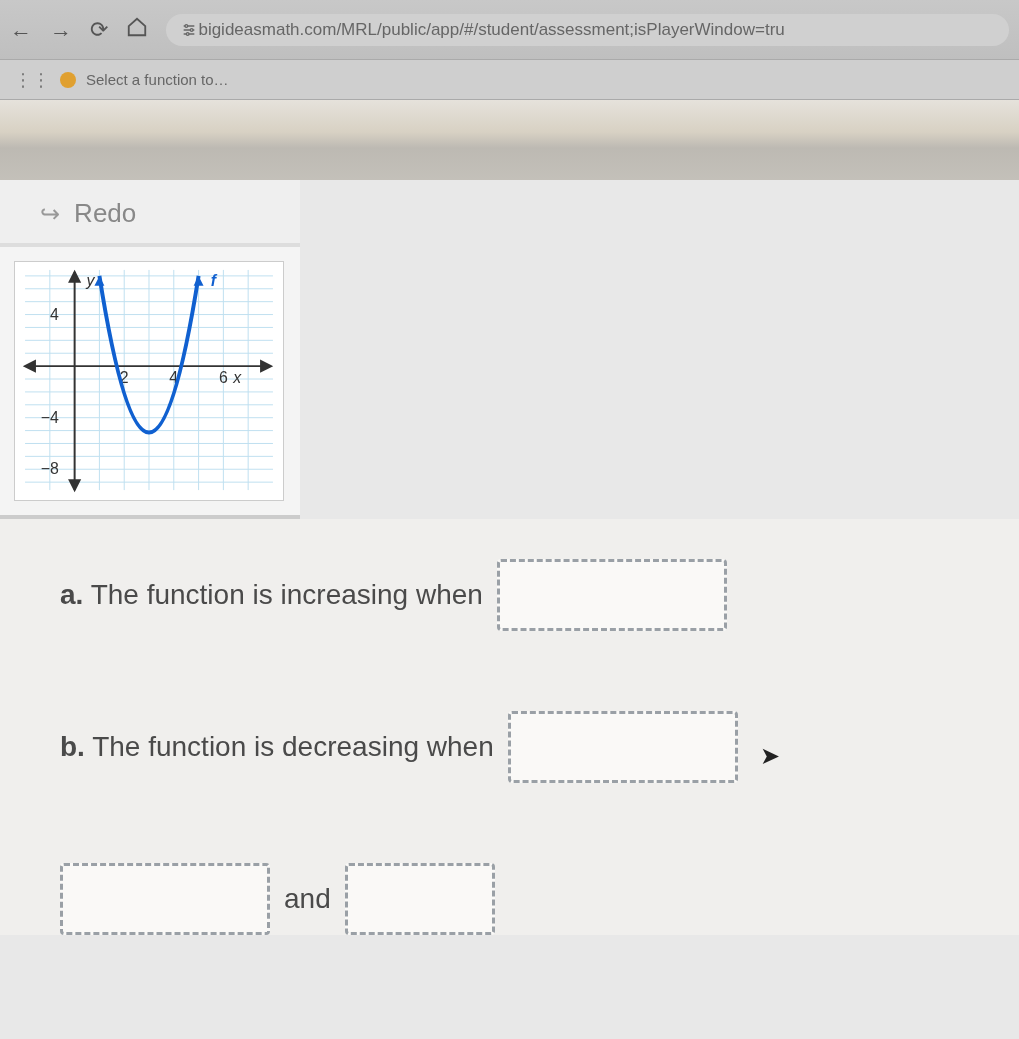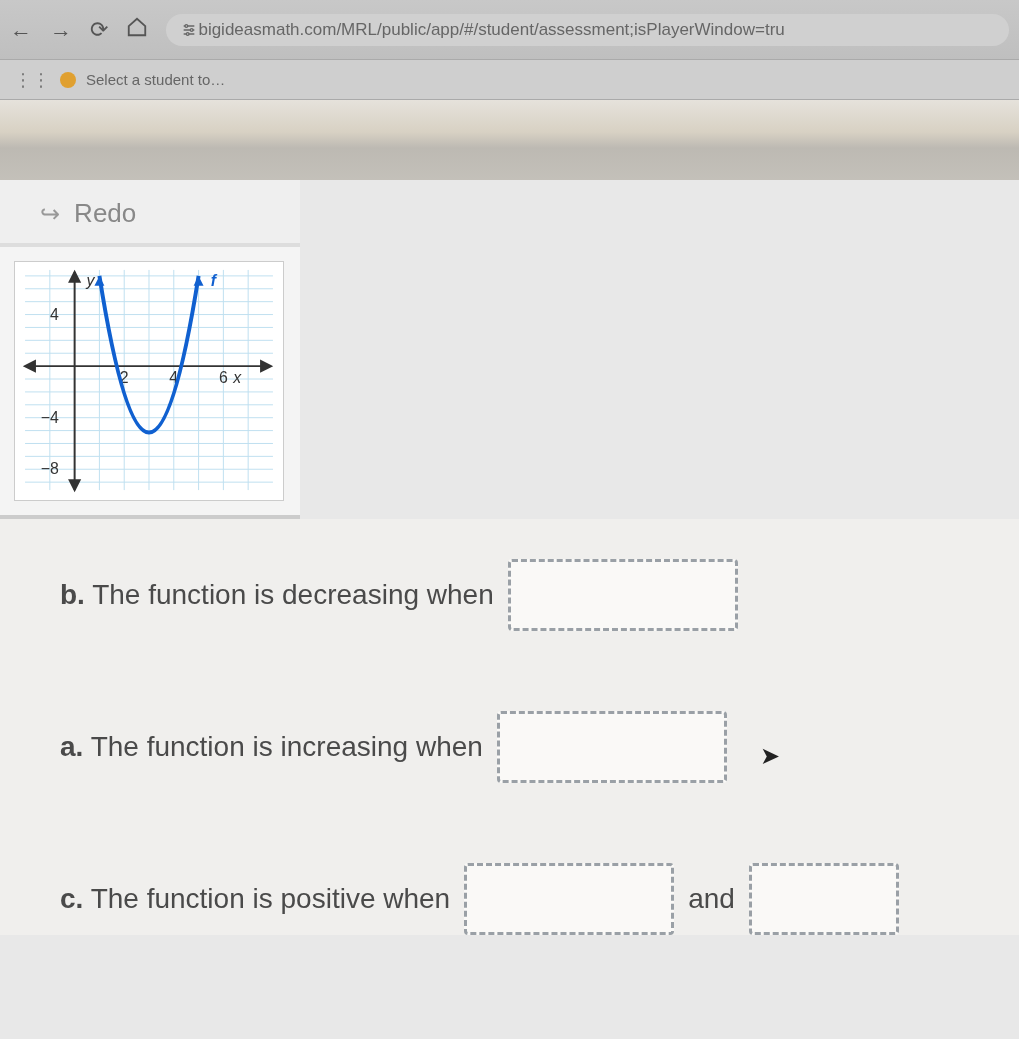--- a/index.html
+++ b/index.html
@@ -143,21 +143,21 @@
           <circle cx="10" cy="18" r="2" fill="#d0d0d0"></circle>
         </svg>
     </span>
     <span>bigideasmath.com/MRL/public/app/#/student/assessment;isPlayerWindow=tru</span>
   </div>
 </div>
 
 <div class="bookmark-bar">
   <span style="font-size:18px;color:#777;">⋮⋮</span>
   <span class="bk-icon"></span>
-  <span>Select a student to…</span>
+  <span>Select a function to…</span>
 </div>
 
 <div class="glare-band"></div>
 
 <div class="content">
 
   <div class="redo-row">
     <span class="redo-arrow">↪</span>
     <span>Redo</span>
   </div>
@@ -216,39 +216,35 @@
       <path d="M 85 14 Q 135 330 185 14" stroke="#1060d0" stroke-width="4" fill="none"></path>
       <polygon points="85,14 80,24 90,24" fill="#1060d0"></polygon>
       <polygon points="185,14 180,24 190,24" fill="#1060d0"></polygon>
     </svg>
   </div>
 
   <div class="questions">
 
     <div class="qrow">
       <span class="qlabel">
+        <b>a.</b>
+        <span>The function is increasing when</span>
+      </span>
+      <span class="dashed-box"></span>
+    </div>
+
+    <div class="qrow">
+      <span class="qlabel">
         <b>b.</b>
         <span>The function is decreasing when</span>
       </span>
       <span class="dashed-box"></span>
     </div>
 
     <div class="qrow">
-      <span class="qlabel">
-        <b>a.</b>
-        <span>The function is increasing when</span>
-      </span>
-      <span class="dashed-box"></span>
-    </div>
-
-    <div class="qrow">
-      <span class="qlabel">
-        <b>c.</b>
-        <span>The function is positive when</span>
-      </span>
       <span class="dashed-box small"></span>
       <span>and</span>
       <span class="dashed-box tiny"></span>
     </div>
 
   </div>
 </div>
 
 <div class="cursor">➤</div>
 

